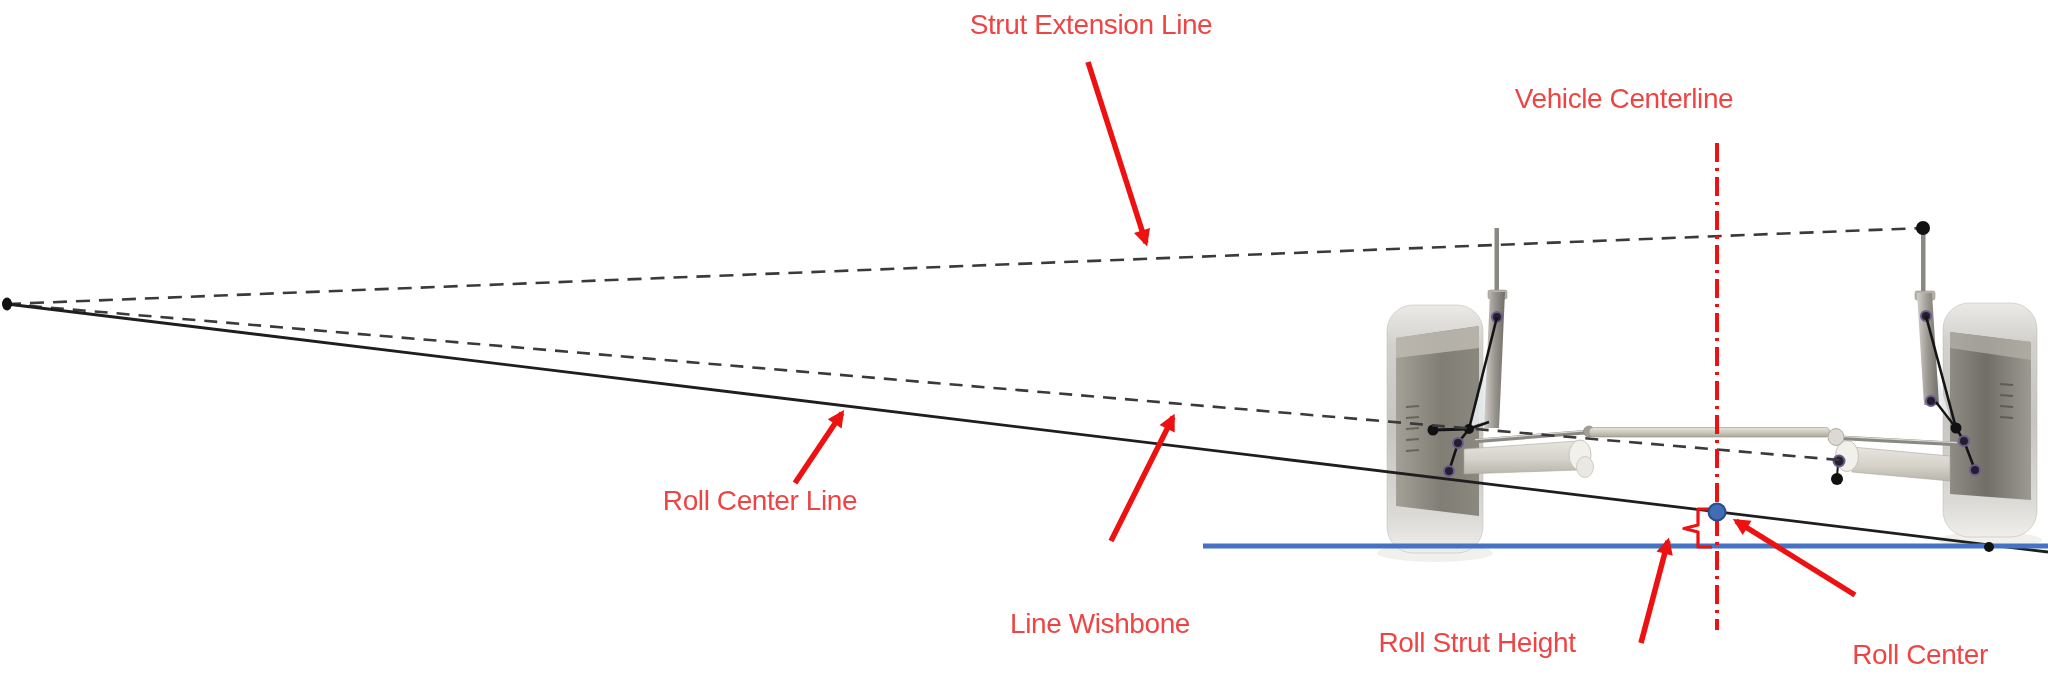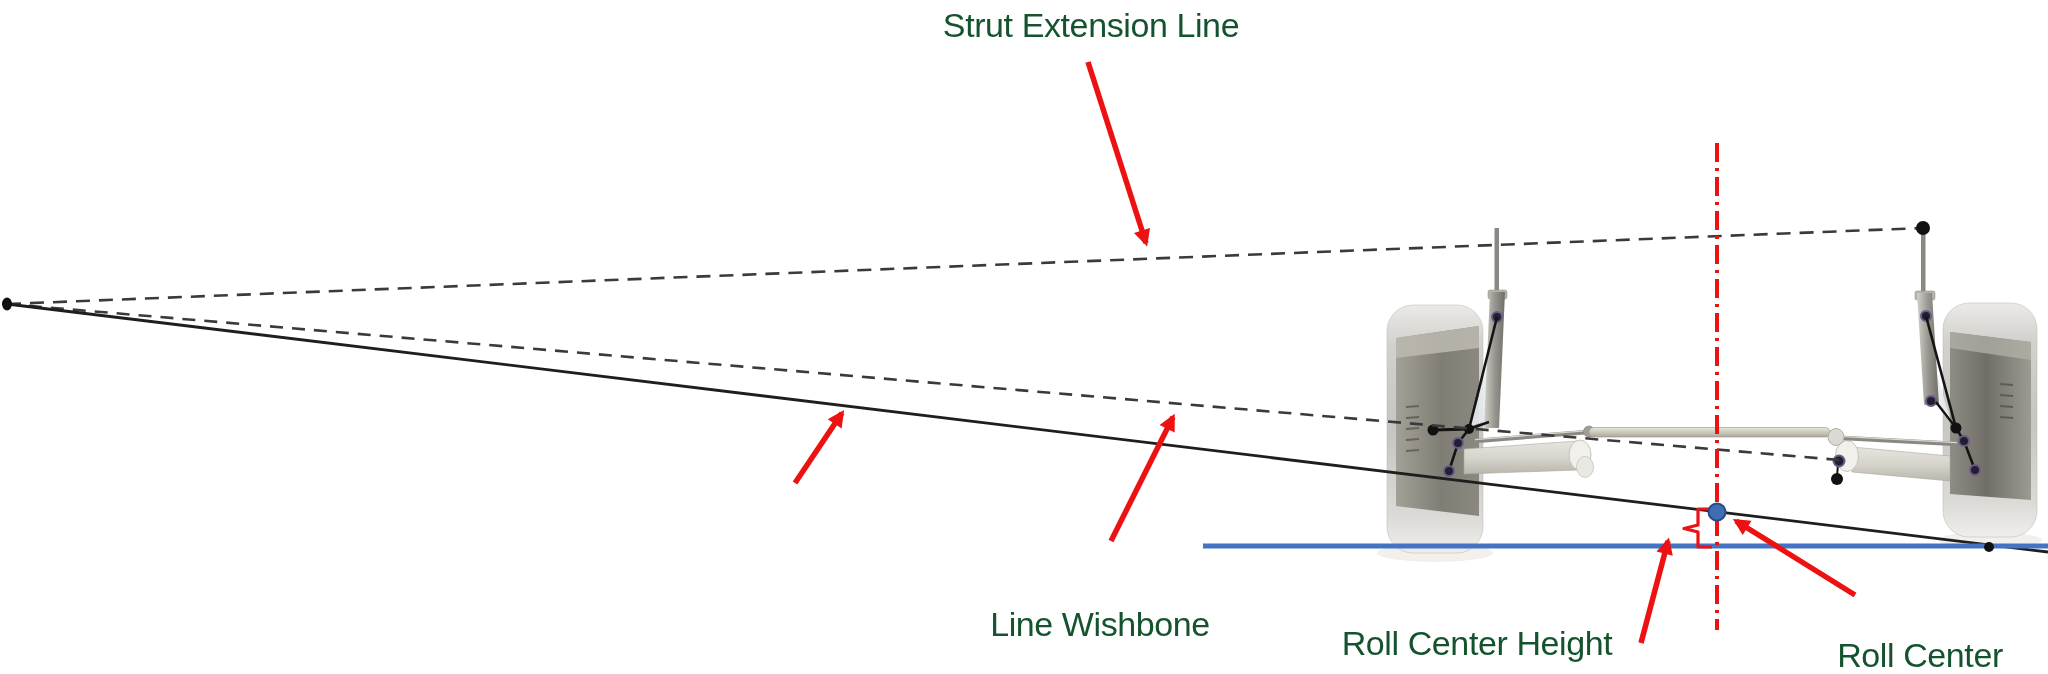--- a/index.html
+++ b/index.html
@@ -1,20 +1,20 @@
 <!DOCTYPE html>
 <html><head>
 <meta charset="utf-8">
 <style>
   html,body{margin:0;padding:0;background:#ffffff;}
   body{width:2048px;height:674px;position:relative;overflow:hidden;
        font-family:"Liberation Sans",sans-serif;}
   #stage{position:absolute;left:0;top:0;width:2048px;height:674px;}
   svg{position:absolute;left:0;top:0;}
-  .label{position:absolute;color:#14532d;font-size:34px;line-height:34px;
+  .label{position:absolute;color:#ef4444;font-size:28px;line-height:34px;
          letter-spacing:-0.4px;white-space:nowrap;transform:translateX(-50%);}
   .label.two-line{text-align:center;line-height:48px;white-space:pre-line;}
 </style>
 </head>
 <body>
 
 <div id="stage">
 
 <svg width="2048" height="674" viewBox="0 0 2048 674">
   <defs>
@@ -169,24 +169,26 @@
     <line x1="1088" y1="62" x2="1146" y2="243" marker-end="url(#ah)"></line>
     <line x1="795" y1="483" x2="842" y2="413" marker-end="url(#ah)"></line>
     <line x1="1111" y1="541" x2="1173" y2="417" marker-end="url(#ah)"></line>
     <line x1="1641" y1="643" x2="1668" y2="541" marker-end="url(#ah)"></line>
     <line x1="1855" y1="595" x2="1736" y2="521" marker-end="url(#ah)"></line>
   </g>
 </svg>
 
 <div class="label" style="left:1091px;top:8px;">Strut Extension Line</div>
 
+<div class="label" style="left:1624px;top:82px;">Vehicle Centerline</div>
 
+<div class="label" style="left:760px;top:484px;">Roll Center Line</div>
 
 <div class="label two-line" style="left:1100px;top:552px;">
   <span>Line Wishbone</span><br>
   
 </div>
 
-<div class="label" style="left:1477px;top:626px;">Roll Center Height</div>
+<div class="label" style="left:1477px;top:626px;">Roll Strut Height</div>
 
 <div class="label" style="left:1920px;top:638px;">Roll Center</div>
 
 </div>
 
 </body></html>

